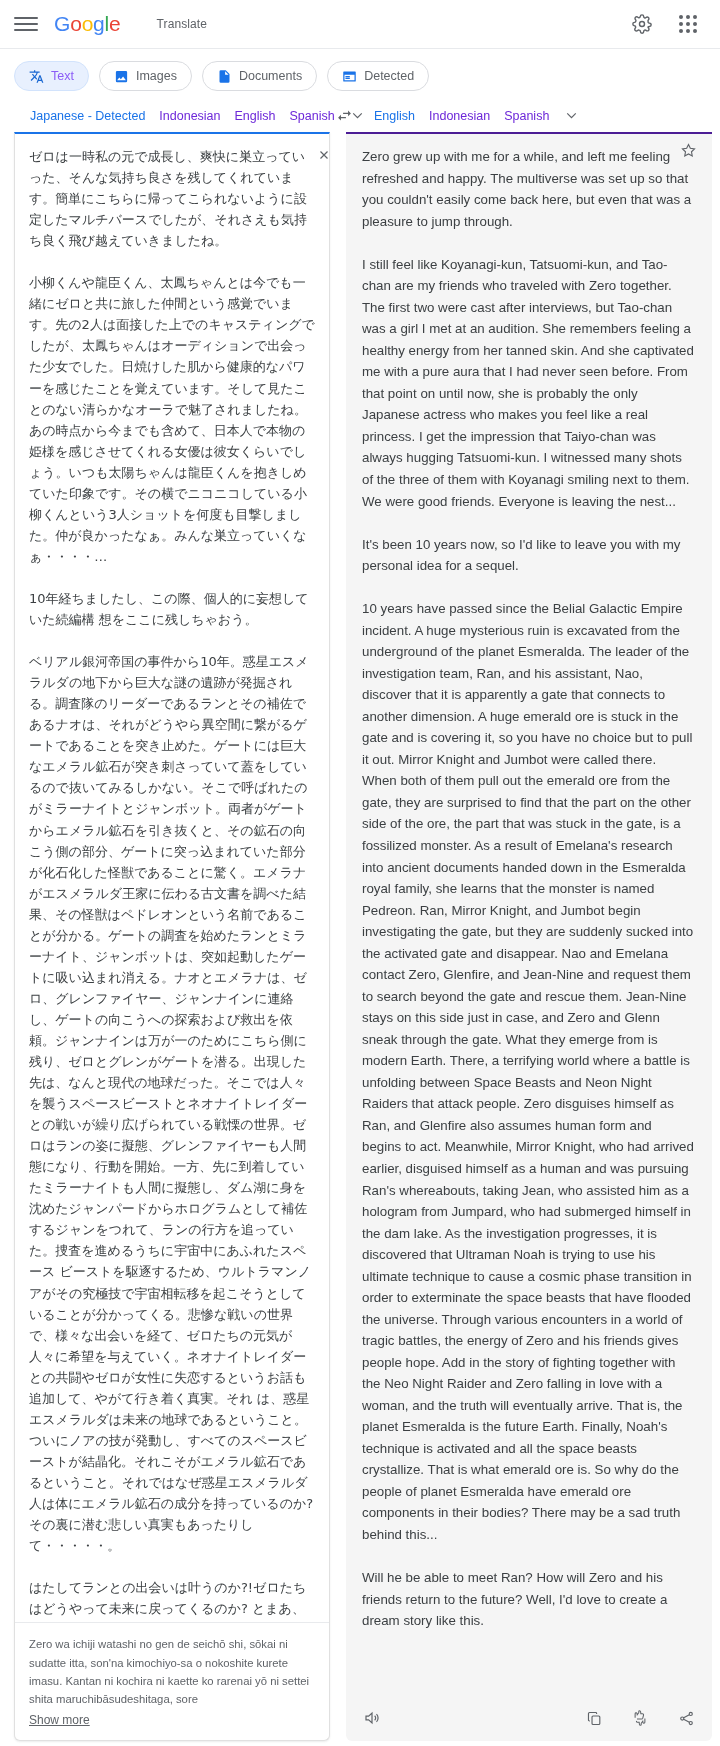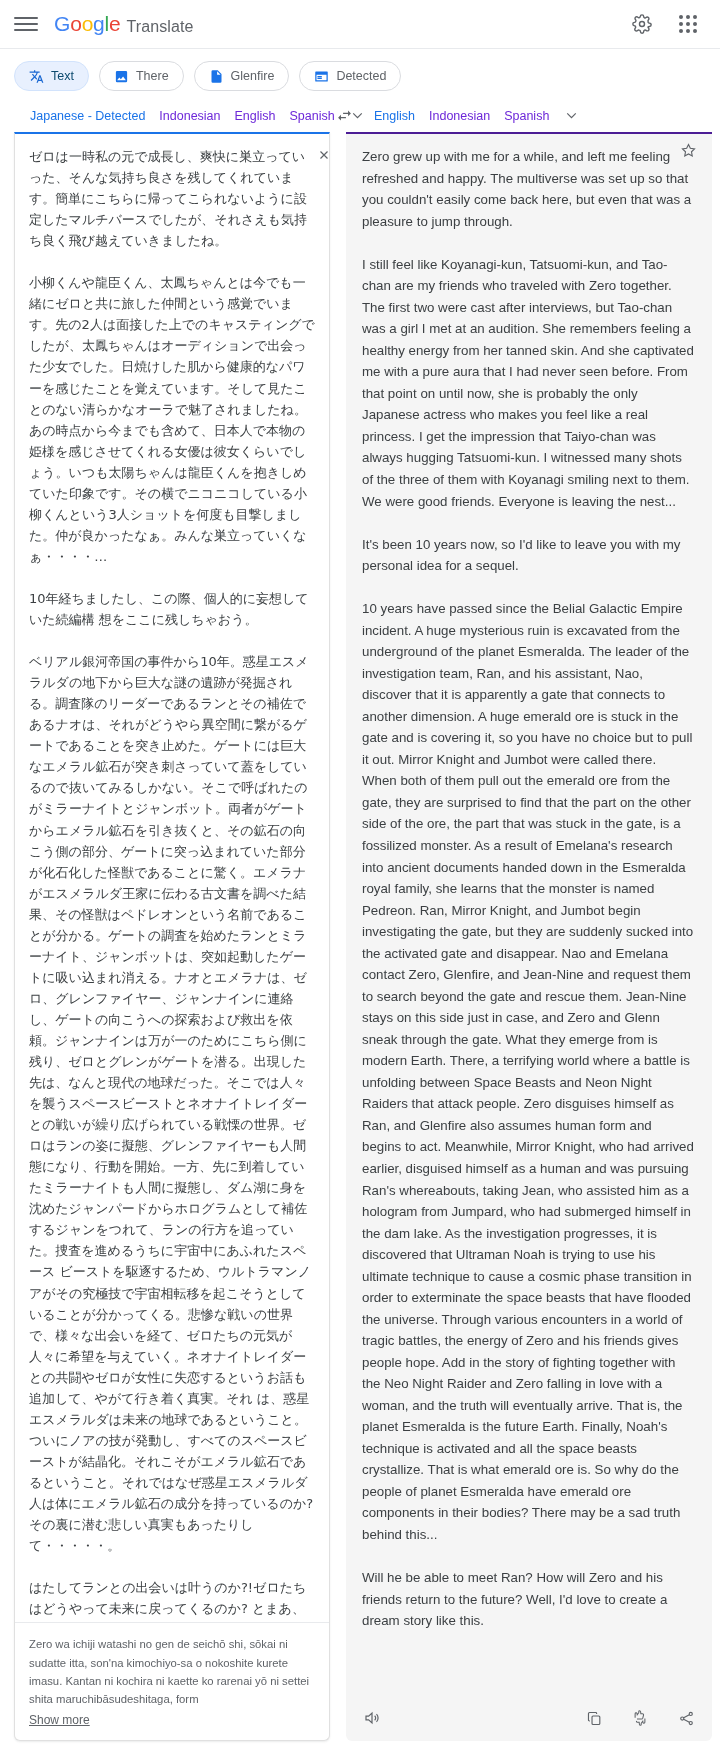--- a/index.html
+++ b/index.html
@@ -21,46 +21,46 @@
     padding: 0 14px;
     background: #fff;
   }
   .hamburger {
     width: 24px; height: 24px;
     display: flex; flex-direction: column; justify-content: center; gap: 4px;
     margin-right: 16px;
     cursor: pointer;
   }
   .hamburger i { display: block; height: 2px; background: #5f6368; border-radius: 1px; }
-  .brand { display: flex; align-items: flex-end; font-size: 20px; letter-spacing: .1px; }
+  .brand { display: flex; align-items: center; font-size: 20px; letter-spacing: .1px; gap: 30px; }
   .g-logo { font-size: 21px; letter-spacing: -0.2px; }
   .g-logo span:nth-child(1) { color: #4285F4; }
   .g-logo span:nth-child(2) { color: #EA4335; }
   .g-logo span:nth-child(3) { color: #FBBC05; }
   .g-logo span:nth-child(4) { color: #4285F4; }
   .g-logo span:nth-child(5) { color: #34A853; }
   .g-logo span:nth-child(6) { color: #EA4335; }
-  .brand-word { color: #5f6368; font-size: 16px; margin-left: 6px; font-weight: 400; }
+  .brand-word { color: #5f6368; font-size: 12px; margin-left: 6px; font-weight: 400; }
   .appbar-right { margin-left: auto; display: flex; align-items: center; gap: 22px; padding-right: 6px; }
   .icon-btn { width: 24px; height: 24px; display: flex; align-items: center; justify-content: center; cursor: pointer; color: #5f6368; }
   .grid-icon { display: grid; grid-template-columns: repeat(3, 4px); grid-template-rows: repeat(3, 4px); gap: 3px; }
   .grid-icon i { width: 4px; height: 4px; background: #5f6368; border-radius: 50%; display:block; }
 
   .divider-line { height: 1px; background: #e8eaed; width: 100%; }
 
   
   .chips { display: flex; gap: 10px; padding: 12px 14px 10px 14px; }
   .chip {
     display: flex; align-items: center; gap: 7px;
     height: 30px; padding: 0 14px;
     border: 1px solid #dadce0; border-radius: 18px;
     font-size: 12.5px; color: #5f6368; background: #fff;
     cursor: pointer; white-space: nowrap;
   }
-  .chip.active { background: #e8f0fe; border-color: #d2e3fc; color: #0c4a6e; }
+  .chip.active { background: #e8f0fe; border-color: #d2e3fc; color: #8b5cf6; }
   .chip .ci { width: 15px; height: 15px; display: block; flex: 0 0 auto; }
 
   
   .langrow { display: flex; align-items: center; padding: 6px 0 8px 0; font-size: 12.5px; }
   .langgroup { display: flex; align-items: center; }
   .langgroup.src { width: 330px; padding-left: 30px; }
   .langgroup.tgt { flex: 1; padding-left: 16px; }
   .lang { color: #6d28d9; margin-right: 14px; cursor: pointer; white-space: nowrap; }
   .lang.sel { color: #1a73e8; }
   .caret { color: #5f6368; cursor: pointer; }
@@ -206,29 +206,29 @@
         </svg>
       </span>
       <span>Text</span>
     </div>
     <div class="chip">
       <span class="ci">
         <svg width="15" height="15" viewBox="0 0 24 24" fill="#1a73e8">
           <path d="M21 19V5a2 2 0 00-2-2H5a2 2 0 00-2 2v14a2 2 0 002 2h14a2 2 0 002-2zM8.5 13.5l2.5 3.01L14.5 12l4.5 6H5l3.5-4.5z"></path>
         </svg>
       </span>
-      <span>There</span>
+      <span>Images</span>
     </div>
     <div class="chip">
       <span class="ci">
         <svg width="15" height="15" viewBox="0 0 24 24" fill="#1a73e8">
           <path d="M6 2h8l6 6v12a2 2 0 01-2 2H6a2 2 0 01-2-2V4a2 2 0 012-2zm7 1.5V9h5.5L13 3.5z"></path>
         </svg>
       </span>
-      <span>Glenfire</span>
+      <span>Documents</span>
     </div>
     <div class="chip">
       <span class="ci">
         <svg width="15" height="15" viewBox="0 0 24 24" fill="#1a73e8">
           <path d="M21 4H3a1 1 0 00-1 1v14a1 1 0 001 1h18a1 1 0 001-1V5a1 1 0 00-1-1zm-1 14H4V9h16v9zM5.5 11h7v2h-7v-2zm0 3h7v2h-7v-2z"></path>
         </svg>
       </span>
       <span>Detected</span>
     </div>
   </div>
@@ -275,21 +275,21 @@
 
 小柳くんや龍臣くん、太鳳ちゃんとは今でも一緒にゼロと共に旅した仲間という感覚でいます。先の2人は面接した上でのキャスティングでしたが、太鳳ちゃんはオーディションで出会った少女でした。日焼けした肌から健康的なパワーを感じたことを覚えています。そして見たことのない清らかなオーラで魅了されましたね。あの時点から今までも含めて、日本人で本物の姫様を感じさせてくれる女優は彼女くらいでしょう。いつも太陽ちゃんは龍臣くんを抱きしめていた印象です。その横でニコニコしている小柳くんという3人ショットを何度も目撃しました。仲が良かったなぁ。みんな巣立っていくなぁ・・・・…
 
 10年経ちましたし、この際、個人的に妄想していた続編構 想をここに残しちゃおう。
 
 ベリアル銀河帝国の事件から10年。惑星エスメラルダの地下から巨大な謎の遺跡が発掘される。調査隊のリーダーであるランとその補佐であるナオは、それがどうやら異空間に繋がるゲートであることを突き止めた。ゲートには巨大なエメラル鉱石が突き刺さっていて蓋をしているので抜いてみるしかない。そこで呼ばれたのがミラーナイトとジャンボット。両者がゲートからエメラル鉱石を引き抜くと、その鉱石の向こう側の部分、ゲートに突っ込まれていた部分が化石化した怪獣であることに驚く。エメラナがエスメラルダ王家に伝わる古文書を調べた結果、その怪獣はペドレオンという名前であることが分かる。ゲートの調査を始めたランとミラーナイト、ジャンボットは、突如起動したゲートに吸い込まれ消える。ナオとエメラナは、ゼロ、グレンファイヤー、ジャンナインに連絡し、ゲートの向こうへの探索および救出を依頼。ジャンナインは万が一のためにこちら側に残り、ゼロとグレンがゲートを潜る。出現した先は、なんと現代の地球だった。そこでは人々を襲うスペースビーストとネオナイトレイダーとの戦いが繰り広げられている戦慄の世界。ゼロはランの姿に擬態、グレンファイヤーも人間態になり、行動を開始。一方、先に到着していたミラーナイトも人間に擬態し、ダム湖に身を沈めたジャンパードからホログラムとして補佐するジャンをつれて、ランの行方を追っていた。捜査を進めるうちに宇宙中にあふれたスペース ビーストを駆逐するため、ウルトラマンノアがその究極技で宇宙相転移を起こそうとしていることが分かってくる。悲惨な戦いの世界で、様々な出会いを経て、ゼロたちの元気が人々に希望を与えていく。ネオナイトレイダーとの共闘やゼロが女性に失恋するというお話も追加して、やがて行き着く真実。それ は、惑星エスメラルダは未来の地球であるということ。ついにノアの技が発動し、すべてのスペースビーストが結晶化。それこそがエメラル鉱石であるということ。それではなぜ惑星エスメラルダ人は体にエメラル鉱石の成分を持っているのか?その裏に潜む悲しい真実もあったりして・・・・・。
 
 はたしてランとの出会いは叶うのか?!ゼロたちはどうやって未来に戻ってくるのか? とまあ、こんな夢の物語を 作ってみたいですね。</div>
       </div>
       <div class="romaji-box">
-        <span>Zero wa ichiji watashi no gen de seichō shi, sōkai ni sudatte itta, son'na kimochiyo-sa o nokoshite kurete imasu. Kantan ni kochira ni kaette ko rarenai yō ni settei shita maruchibāsudeshitaga, form</span>
+        <span>Zero wa ichiji watashi no gen de seichō shi, sōkai ni sudatte itta, son'na kimochiyo-sa o nokoshite kurete imasu. Kantan ni kochira ni kaette ko rarenai yō ni settei shita maruchibāsudeshitaga, sore</span>
         <br>
         <span class="show-more">Show more</span>
       </div>
     </div>
 
     <div class="panel tgt">
       <div class="tgt-body">
         <div class="star">
           <svg width="17" height="17" viewBox="0 0 24 24" fill="none" stroke="#5f6368" stroke-width="1.6">
             <path d="M12 3.5l2.6 5.3 5.9.85-4.25 4.15 1 5.85L12 16.9l-5.25 2.75 1-5.85L3.5 9.65l5.9-.85L12 3.5z"></path>

